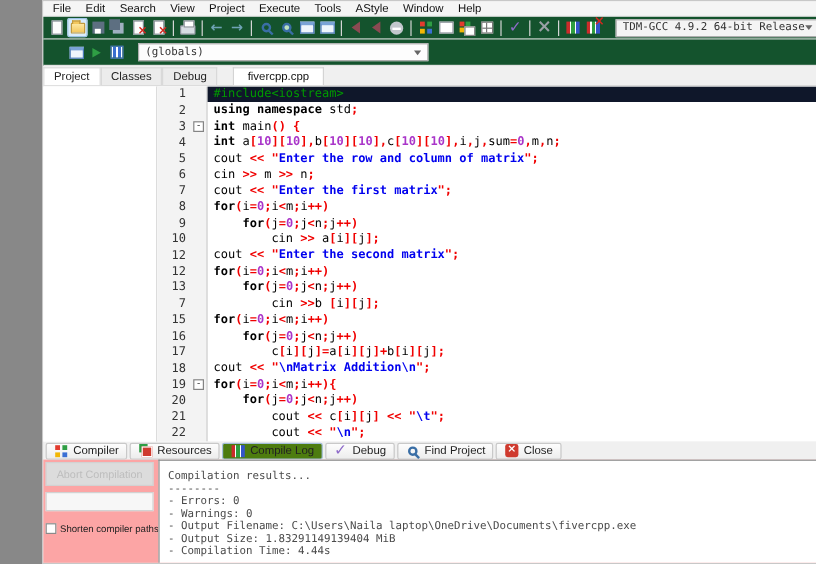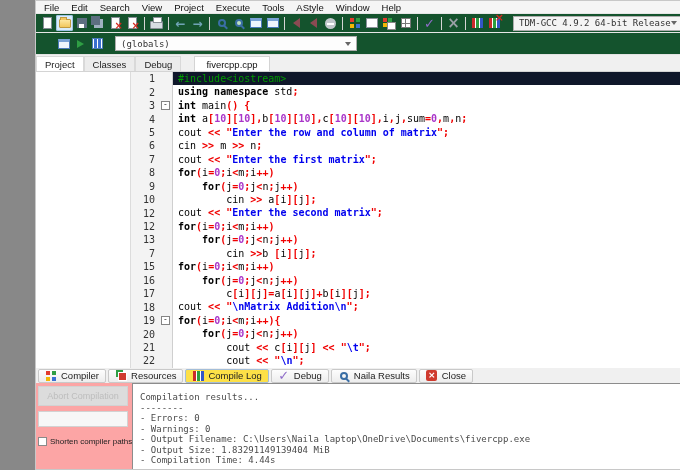--- a/index.html
+++ b/index.html
@@ -105,21 +105,21 @@
   .tr { color: #f00000; font-weight: bold; }
   .ts { color: #0000ee; font-weight: bold; }
   .tn { color: #a935c9; font-weight: bold; }
   .tg { color: #009900; }
   
   .btabs { height: 15px; display: flex; align-items: center; gap: 2px; padding-left: 2px;
            background: #f0f0f0; }
   .btab { display: inline-flex; align-items: center; gap: 4px; font-size: 9.5px; color:#222;
           padding: 0 6px; height: 14px; border: 1px solid #c9c9c9; border-radius: 2px;
           background: linear-gradient(#fdfdfd,#ededed); }
-  .btab.active { background: #fde047; border-color: #a3bdd8; }
+  .btab.active { background: #4d7c0f; border-color: #a3bdd8; }
   .bic { display: inline-flex; align-items: center; justify-content: center; width: 12px; height: 12px; }
   .ic-res { position: relative; width: 11px; height: 11px; }
   .ic-res::before { content:""; position:absolute; left:0; top:0; width:7px; height:7px; background:#2f9e44; }
   .ic-res::after  { content:""; position:absolute; right:0; bottom:0; width:7px; height:7px;
                     background:#cf3a2e; border:1px solid #fff; }
   .ic-closered { width: 11px; height: 11px; background: #cf3a2e; border-radius: 2px;
                  display: flex; align-items: center; justify-content: center; }
   .ic-closered::before { content:"×"; color:#fff; font: bold 9px/1 "DejaVu Sans", sans-serif; }
   
   .bottom { display: flex; height: 88px; background: #fca5a5; }
@@ -408,21 +408,21 @@
     <div class="btab">
       <span class="bic">
           <span class="ic-check"></span>
         </span>
       <span>Debug</span>
     </div>
     <div class="btab">
       <span class="bic">
           <span class="ic-mag"></span>
         </span>
-      <span>Naila Results</span>
+      <span>Find Project</span>
     </div>
     <div class="btab">
       <span class="bic">
           <span class="ic-closered"></span>
         </span>
       <span>Close</span>
     </div>
   </div>
 
   <div class="bottom">

